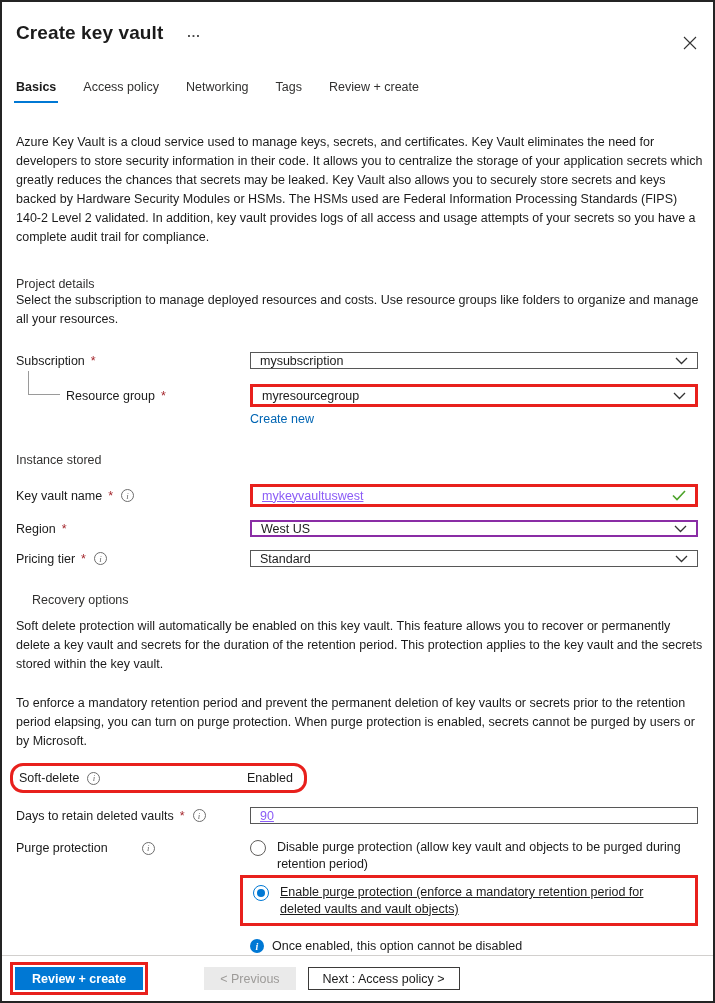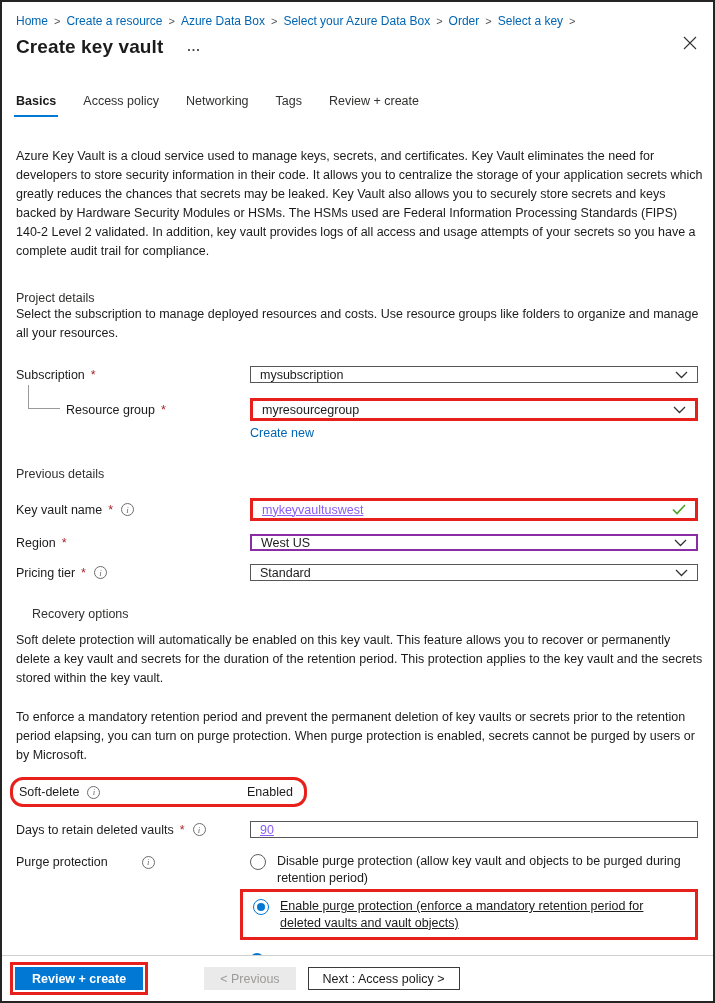--- a/index.html
+++ b/index.html
@@ -103,23 +103,20 @@
   .btn-outline { background:#fff; color:#1b1b1b; border:1px solid #3b3a39; padding:0 14px; margin-left:12px; }
 
   .greencheck { line-height:0; margin-left:8px; }
   svg { display:block; }
 </style>
 </head>
 <body>
 
 <div class="page">
 
-  <nav class="breadcrumb">
-    <a>Home</a><span class="sep">&gt;</span><a>Create a resource</a><span class="sep">&gt;</span><a>Azure Data Box</a><span class="sep">&gt;</span><a>Select your Azure Data Box</a><span class="sep">&gt;</span><a>Order</a><span class="sep">&gt;</span><a>Select a key</a><span class="sep">&gt;</span>
-  </nav>
 
   <div class="titlerow">
     <h1>Create key vault</h1>
     <span class="dots">...</span>
   </div>
   <span class="close">
     <svg width="14" height="14" viewBox="0 0 14 14">
         <path d="M1 1l12 12M13 1L1 13" stroke="#333" stroke-width="1.1" fill="none"></path>
       </svg>
   </span>
@@ -172,21 +169,21 @@
         </div>
       </div>
     </div>
   </div>
 
   <div class="row" style="margin-top:5px;">
     <div class="lbl"></div>
     <div class="field"><a class="link">Create new</a></div>
   </div>
 
-  <h3 class="sect-h" style="margin-top:27px;">Previous details</h3>
+  <h3 class="sect-h" style="margin-top:27px;">Instance stored</h3>
 
   <div class="row" style="margin-top:17px;">
     <div class="lbl">
       <span>Key vault name</span>
         <span class="req">*</span>
         <span class="info-i">i</span>
     </div>
     <div class="field">
       <div class="redbox redwrap-field">
         <div class="inputbox" style="border:none;">

